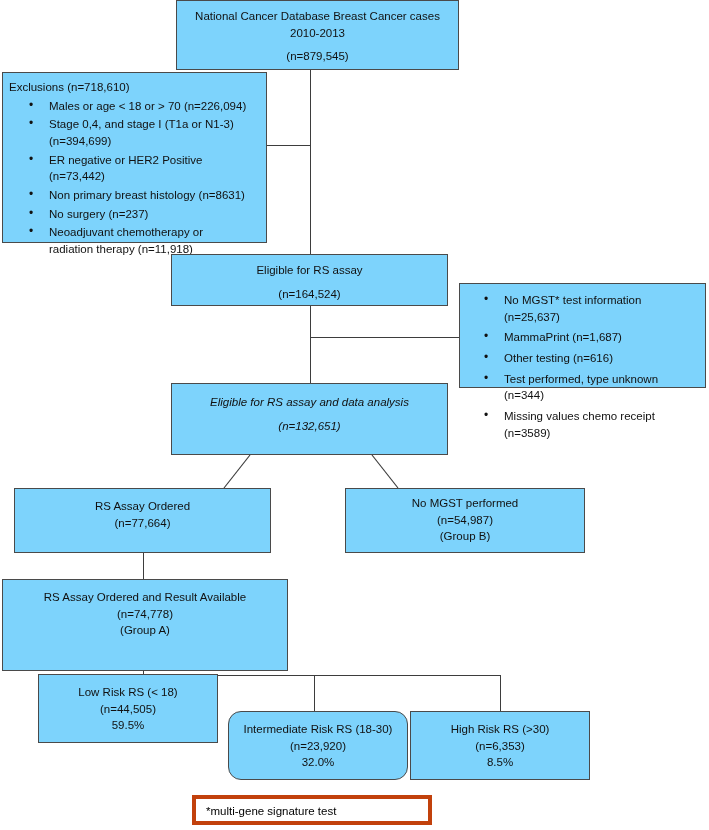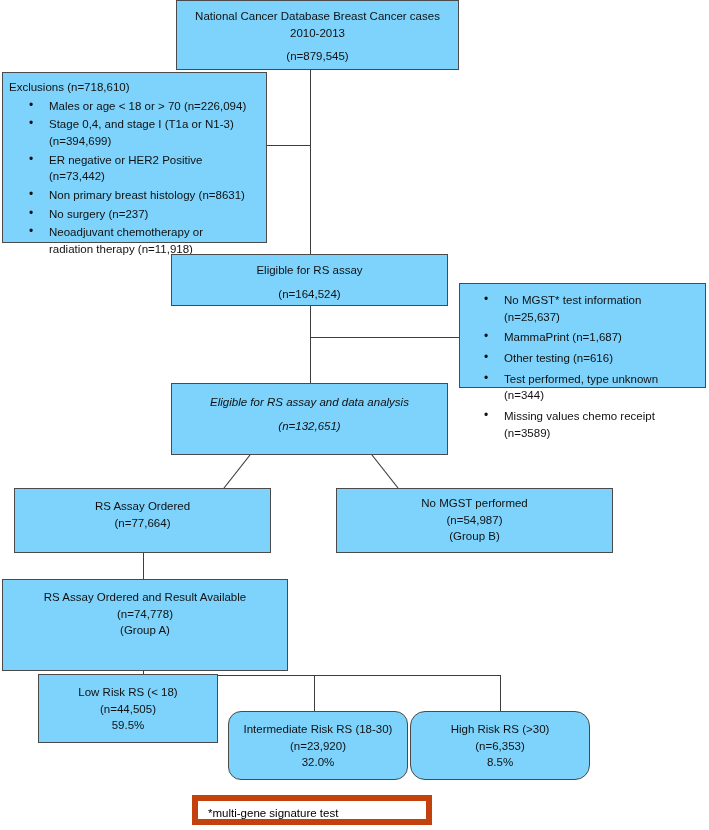--- a/index.html
+++ b/index.html
@@ -83,21 +83,21 @@
     position: absolute;
     left: 0;
     top: 0;
     width: 709px;
     height: 830px;
     pointer-events: none;
   }
   .note-box {
     position: absolute;
     box-sizing: border-box;
-    border: 6px solid #c2410c;
+    border: 4px solid #c2410c;
     background: #ffffff;
     font-size: 11.5px;
     padding: 6px 0 6px 10px;
     text-align: left;
   }
 </style>
 </head>
 <body>
 
 <div id="canvas">
@@ -189,21 +189,21 @@
     </div>
   </div>
 
   <div class="box center" style="left:14px; top:488px; width:257px; height:65px;">
     <div class="inner" style="padding-top:9px;">
       <span class="line">RS Assay Ordered</span>
       <span class="line">(n=77,664)</span>
     </div>
   </div>
 
-  <div class="box center" style="left:336px; top:488px; width:277px; height:65px;">
+  <div class="box center" style="left:345px; top:488px; width:240px; height:65px;">
     <div class="inner" style="padding-top:6px;">
       <span class="line">No MGST performed</span>
       <span class="line">(n=54,987)</span>
       <span class="line">(Group B)</span>
     </div>
   </div>
 
   <div class="box center" style="left:2px; top:579px; width:286px; height:92px;">
     <div class="inner" style="padding-top:9px;">
       <span class="line">RS Assay Ordered and Result Available</span>
@@ -221,21 +221,21 @@
   </div>
 
   <div class="box center" style="left:228px; top:711px; width:180px; height:69px;border-radius:13px;">
     <div class="inner" style="padding-top:9px;">
       <span class="line">Intermediate Risk RS (18-30)</span>
       <span class="line">(n=23,920)</span>
       <span class="line">32.0%</span>
     </div>
   </div>
 
-  <div class="box center" style="left:410px; top:711px; width:180px; height:69px;border-radius:15px;">
+  <div class="box center" style="left:410px; top:711px; width:180px; height:69px;">
     <div class="inner" style="padding-top:9px;">
       <span class="line">High Risk RS (&gt;30)</span>
       <span class="line">(n=6,353)</span>
       <span class="line">8.5%</span>
     </div>
   </div>
 
   <div class="note-box" style="left:192px; top:795px; width:240px; height:30px;">
     <span>*multi-gene signature test</span>
   </div>

